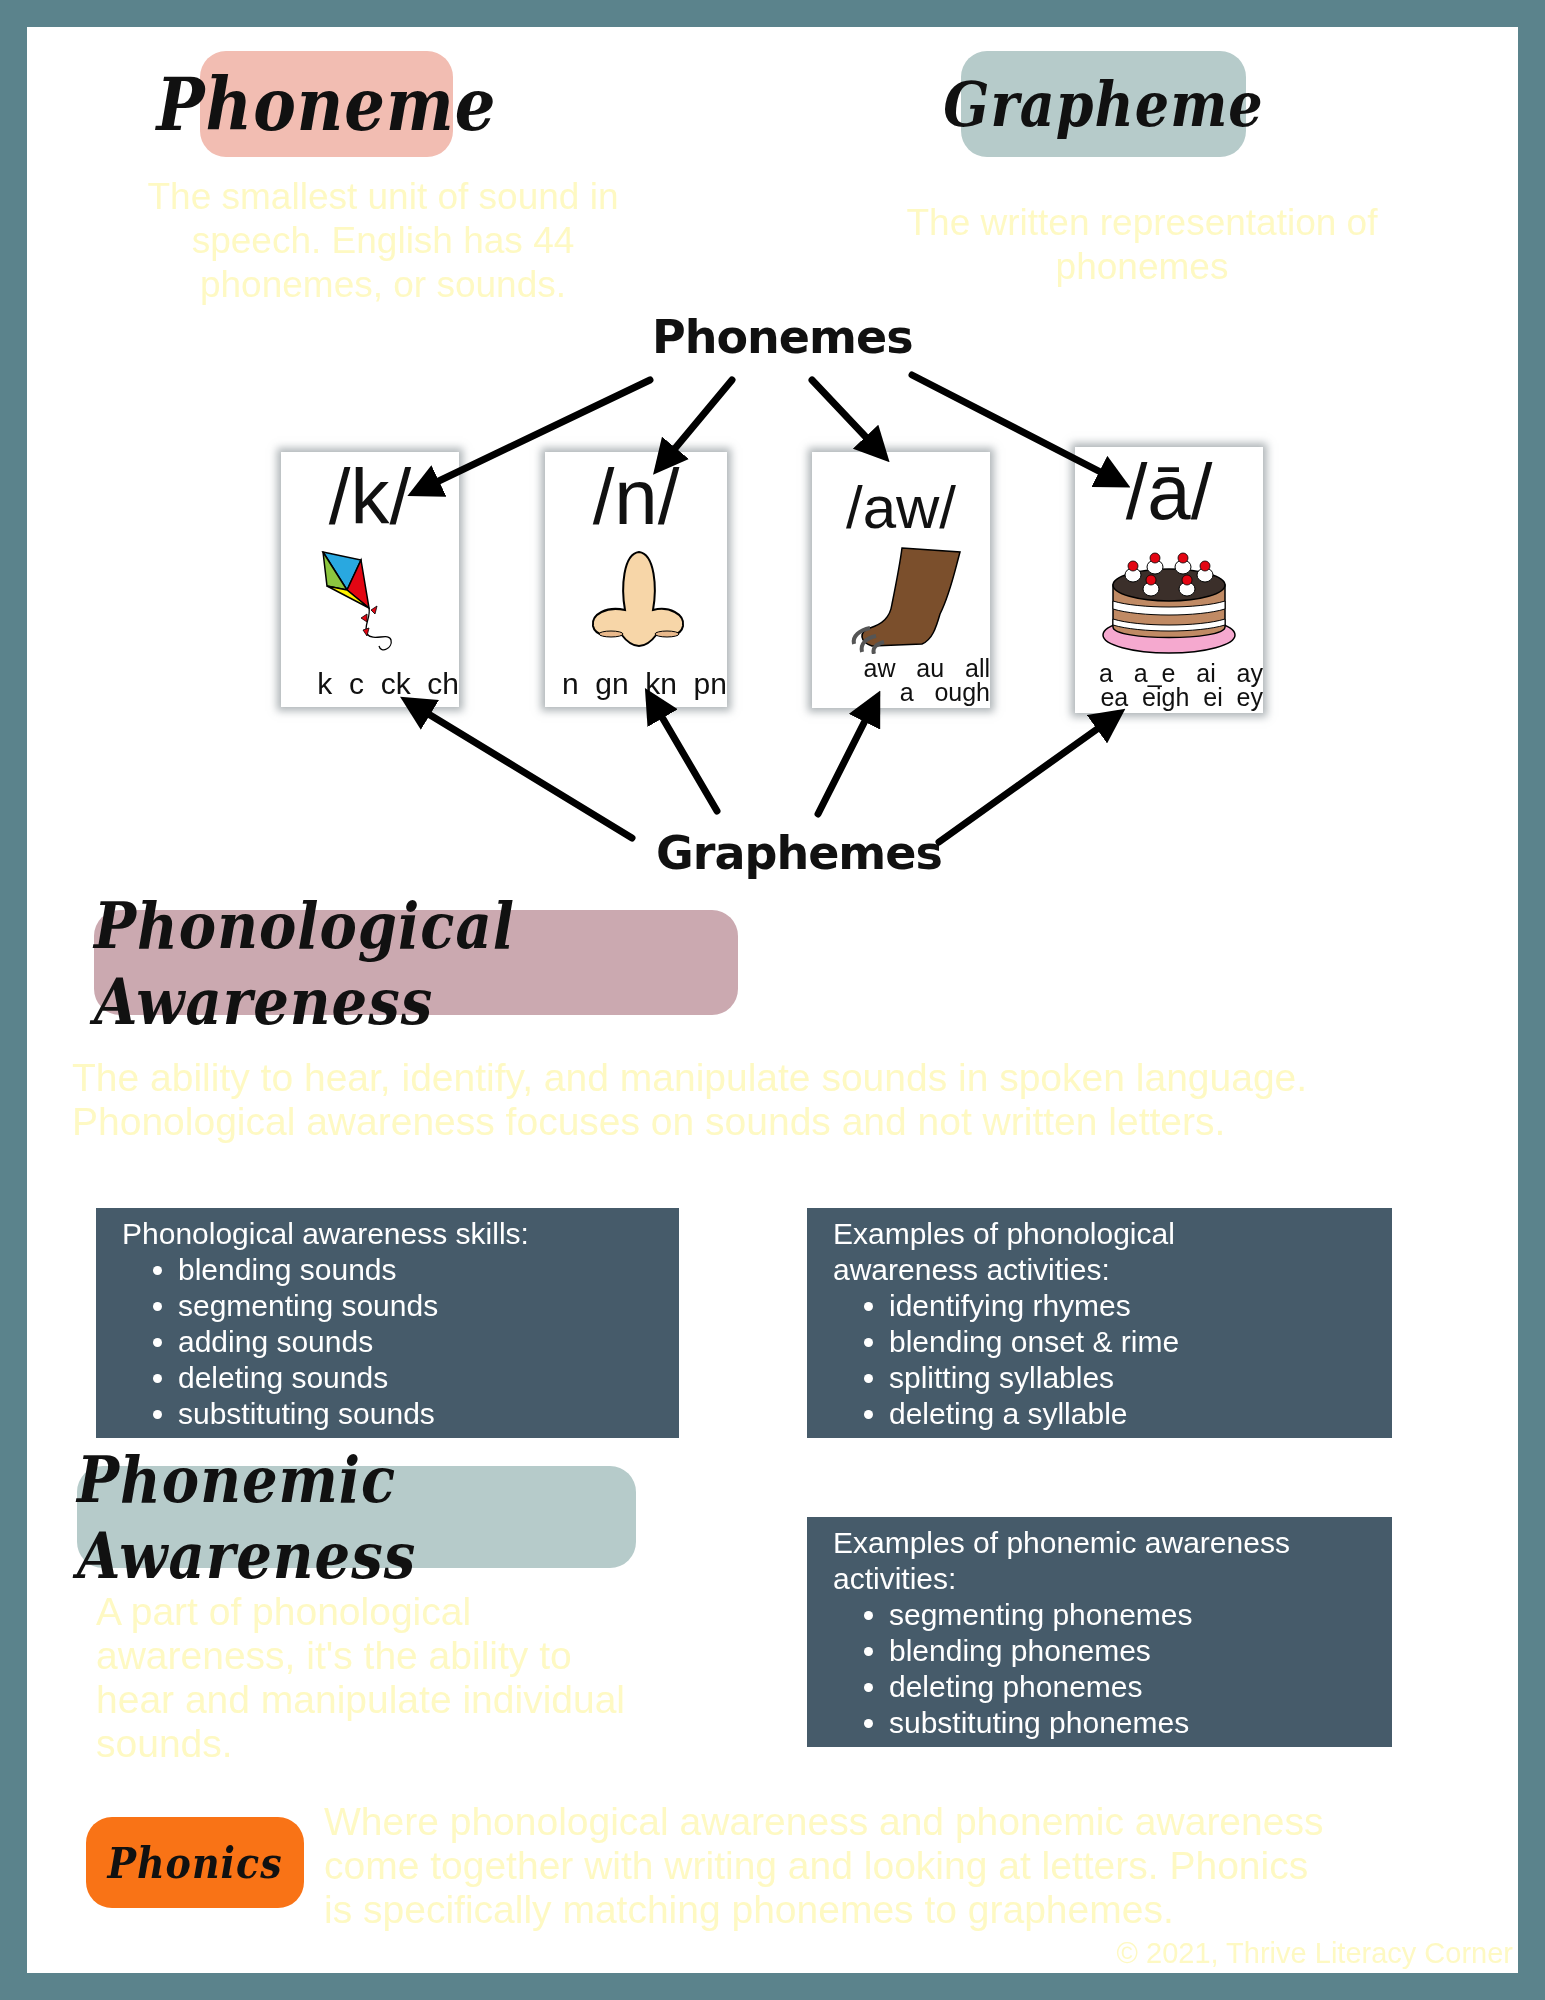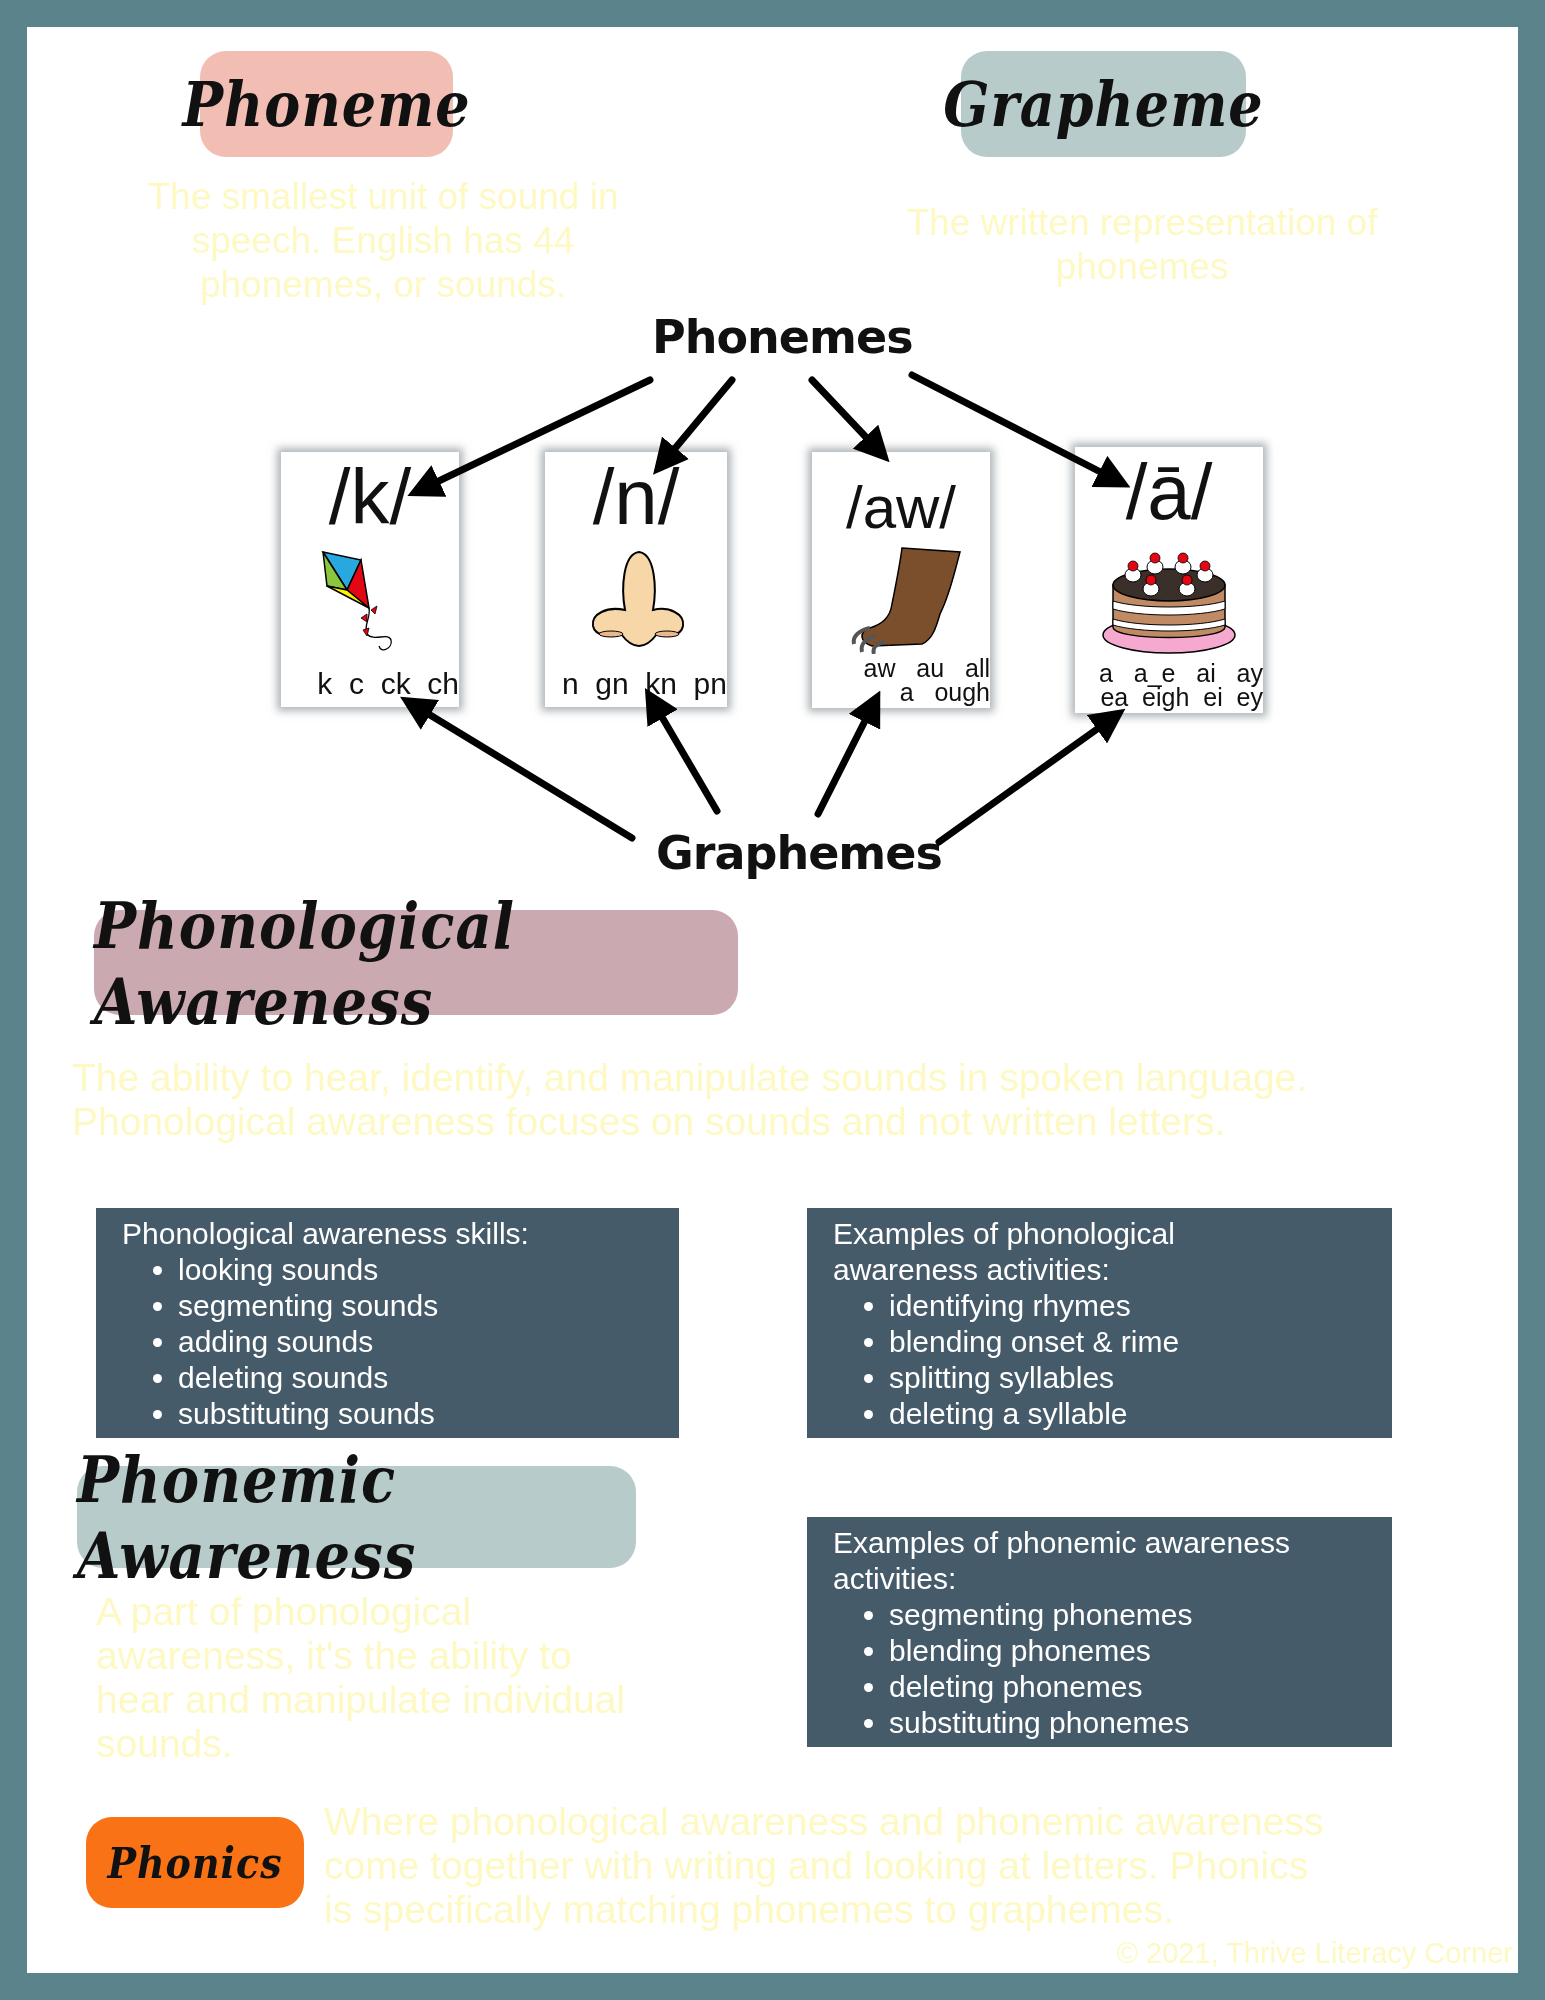--- a/index.html
+++ b/index.html
@@ -79,21 +79,21 @@
   }
   .infobox ul { margin: 0; padding-left: 56px; }
   .infobox li { margin: 0; }
   .arrows { position: absolute; left: 0; top: 0; pointer-events: none; }
 </style>
 </head>
 <body>
 
 <div class="page"></div>
 
-<div class="pill" style="left:200px; top:51px; width:253px; height:106px; background:#f2bdb2; font-size:54px;">
+<div class="pill" style="left:200px; top:51px; width:253px; height:106px; background:#f2bdb2; font-size:64px;">
   <span>Phoneme</span>
 </div>
 <div class="body-text center" style="left:80px; top:175px; width:606px; font-size:37px; line-height:44px;">
   <div>The smallest unit of sound in</div>
   <div>speech. English has 44</div>
   <div>phonemes, or sounds.</div>
 </div>
 
 <div class="pill" style="left:961px; top:51px; width:285px; height:106px; background:#b6cbca; font-size:54px;">
   <span>Grapheme</span>
@@ -194,21 +194,21 @@
   <span>Phonological Awareness</span>
 </div>
 <div class="body-text" style="left:72px; top:1056px; width:1440px; font-size:39px; line-height:44px;">
   <div>The ability to hear, identify, and manipulate sounds in spoken language.</div>
   <div>Phonological awareness focuses on sounds and not written letters.</div>
 </div>
 
 <div class="infobox" style="left:96px; top:1208px; width:583px; height:230px;">
   <div>Phonological awareness skills:</div>
   <ul>
-    <li>looking sounds</li>
+    <li>blending sounds</li>
     <li>segmenting sounds</li>
     <li>adding sounds</li>
     <li>deleting sounds</li>
     <li>substituting sounds</li>
   </ul>
 </div>
 
 <div class="infobox" style="left:807px; top:1208px; width:585px; height:230px;">
   <div>Examples of phonological</div>
   <div>awareness activities:</div>

